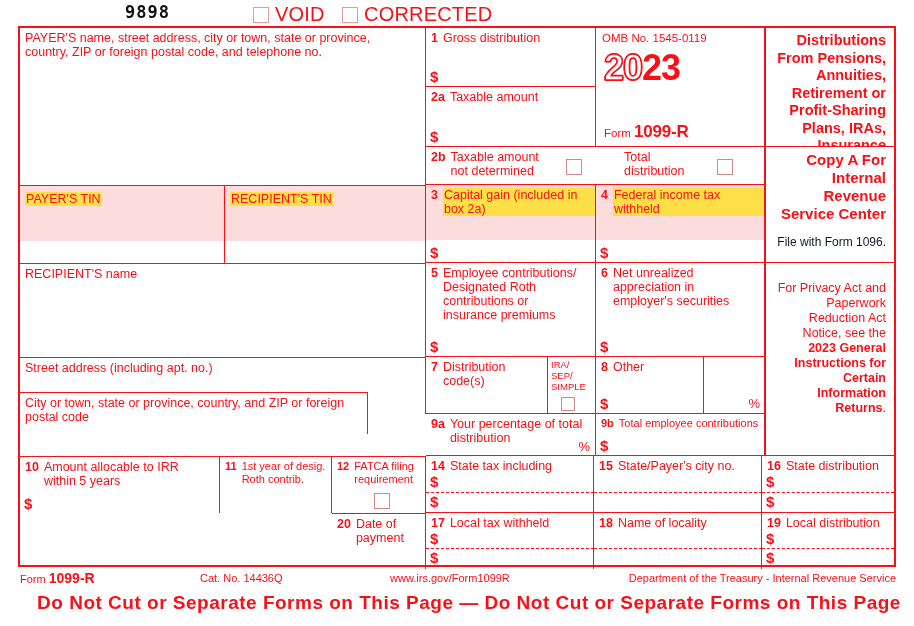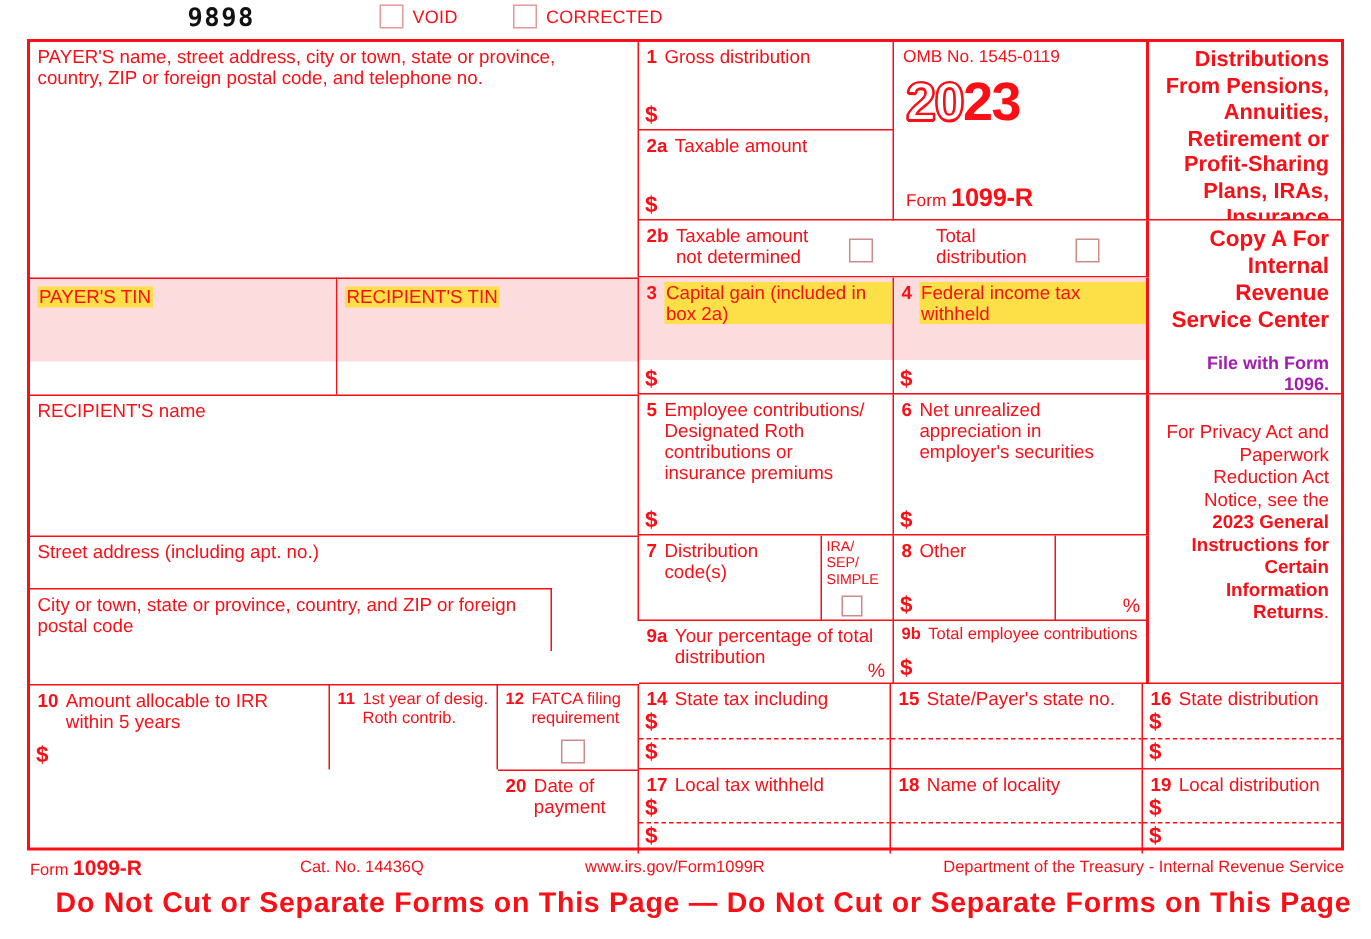--- a/index.html
+++ b/index.html
@@ -44,21 +44,21 @@
   }
   .vc-group.void { left: 253px; top: 3px; }
   .vc-group.corrected { left: 342px; top: 3px; }
   .vc-box {
     width: 16px; height: 16px;
     border: 1.6px solid #e59a9a;
     background: #ffffff;
     box-sizing: border-box;
   }
   .vc-label {
-    font-size: 12px;
+    font-size: 20px;
     font-weight: normal;
     color: #fa0f17;
     letter-spacing: 0.2px;
   }
 
   
   .form {
     position: absolute;
     left: 18px; top: 26px;
     width: 878px; height: 541px;
@@ -166,22 +166,22 @@
     color: #fa0f17;
   }
   .rc-copy {
     font-size: 15px;
     font-weight: bold;
     line-height: 18px;
     color: #fa0f17;
   }
   .rc-file {
     font-size: 12px;
-    font-weight: bold;
-    color: #a21caf;
+    font-weight: normal;
+    color: #0f172a;
   }
   .rc-priv {
     font-size: 12.5px;
     line-height: 15px;
     color: #fa0f17;
   }
   .rc-priv b { font-weight: bold; }
 
   
   .footer {
@@ -421,21 +421,21 @@
         <span class="lbl t">State tax including</span>
       </div>
       <span class="dollar" style="top:17px;">$</span>
       <div class="dashed" style="left:0; top:36px; width:168px;"></div>
       <span class="dollar" style="top:37px;">$</span>
     </div>
 
     <div class="cell br bb" style="left:574px; top:428px; width:168px; height:57px;">
       <div class="pad numtext">
         <span class="boxnum">15</span>
-        <span class="lbl t">State/Payer's state no.</span>
+        <span class="lbl t">State/Payer's city no.</span>
       </div>
       <div class="dashed" style="left:0; top:36px; width:168px;"></div>
     </div>
 
     <div class="cell bb" style="left:742px; top:428px; width:132px; height:57px;">
       <div class="pad numtext">
         <span class="boxnum">16</span>
         <span class="lbl t">State distribution</span>
       </div>
       <span class="dollar" style="top:17px;">$</span>

